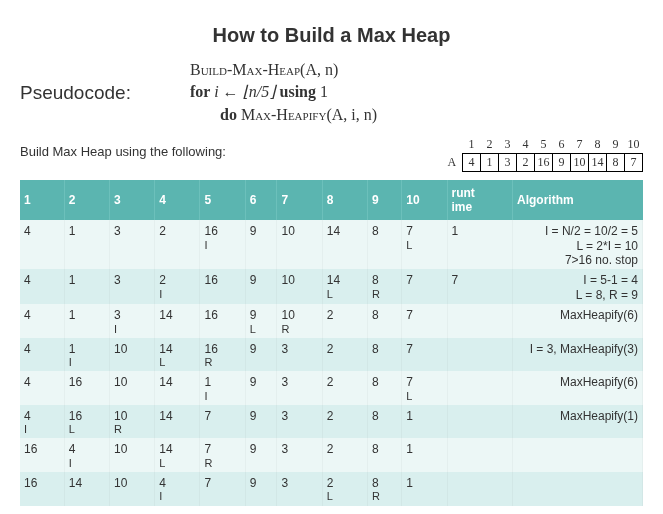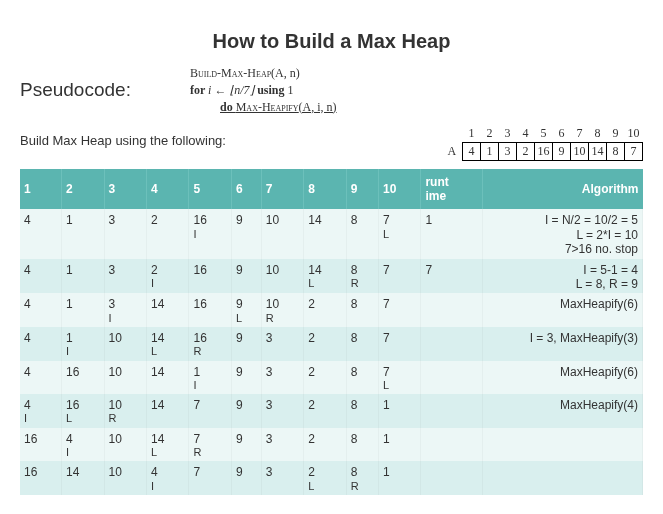--- a/index.html
+++ b/index.html
@@ -8,41 +8,41 @@
     padding: 10px 20px;
     font-family: Arial, Helvetica, sans-serif;
     font-size: 13px;
     color: #333;
     width: 663px;
     background: #fff;
   }
   h1 {
     text-align: center;
     font-size: 20px;
-    margin: 20px 0 12px 0;
+    margin: 14px 0 12px 0;
   }
   .top-row {
     display: flex;
     align-items: center;
     margin-bottom: 10px;
   }
   .pseudo-label {
     font-size: 19px;
     font-weight: normal;
     width: 170px;
   }
   .pseudo-code {
     font-family: "Times New Roman", serif;
-    font-size: 12px;
+    font-size: 16px;
     line-height: 1.4;
   }
   .pseudo-code .sc { font-variant: small-caps; }
   .pseudo-code .l1 { padding-left: 0; }
   .pseudo-code .l2 { padding-left: 0; }
-  .pseudo-code .l3 { padding-left: 30px; text-decoration: underline; }
+  .pseudo-code .l3 { padding-left: 30px; }
   .build-line {
     margin: 8px 4px 10px 0;
     font-size: 13px;
   }
   .mid-row {
     display: flex;
     justify-content: space-between;
     align-items: flex-start;
   }
   .array-block {
@@ -100,21 +100,21 @@
 
 <h1>How to Build a Max Heap</h1>
 
 <div class="top-row">
   <div class="pseudo-label">Pseudocode:</div>
   <div class="pseudo-code">
     <div class="l1">
       <span class="sc" style="font-weight:normal">Build-Max-Heap</span><span>(A, n)</span>
     </div>
     <div class="l2">
-      <b>for </b><i>i ← ⌊n/7⌋ </i><b>using </b><span>1</span>
+      <b>for </b><i>i ← ⌊n/5⌋ </i><b>using </b><span>1</span>
     </div>
     <div class="l3">
       <b>do </b><span class="sc">Max-Heapify</span><span>(A, i, n)</span>
     </div>
   </div>
 </div>
 
 <div class="mid-row">
   <div class="build-line">Build Max Heap using the following:</div>
   <div class="array-block">
@@ -158,21 +158,21 @@
         <th>2</th>
         <th>3</th>
         <th>4</th>
         <th>5</th>
         <th>6</th>
         <th>7</th>
         <th>8</th>
         <th>9</th>
         <th>10</th>
         <th>runt<br>ime</th>
-        <th style="width: 160px; text-align: right;">Algorithm</th>
+        <th style="width: 130px;">Algorithm</th>
       </tr>
     </thead>
   <tbody id="trace-body">
       <tr class="body-row">
         <td>
           <span class="cell-main">4</span>
         </td>
         <td>
           <span class="cell-main">1</span>
         </td>
@@ -392,21 +392,21 @@
         </td>
         <td>
           <span class="cell-main">8</span>
         </td>
         <td>
           <span class="cell-main">1</span>
         </td>
         <td>
           <span class="cell-main"></span>
         </td>
-        <td class="algo-col">MaxHeapify(4)</td>
+        <td class="algo-col">MaxHeapify(1)</td>
       </tr>
       <tr class="body-row">
         <td>
           <span class="cell-main">16</span>
         </td>
         <td>
           <span class="cell-main">4</span>
           <span class="cell-sub">I</span>
         </td>
         <td>

